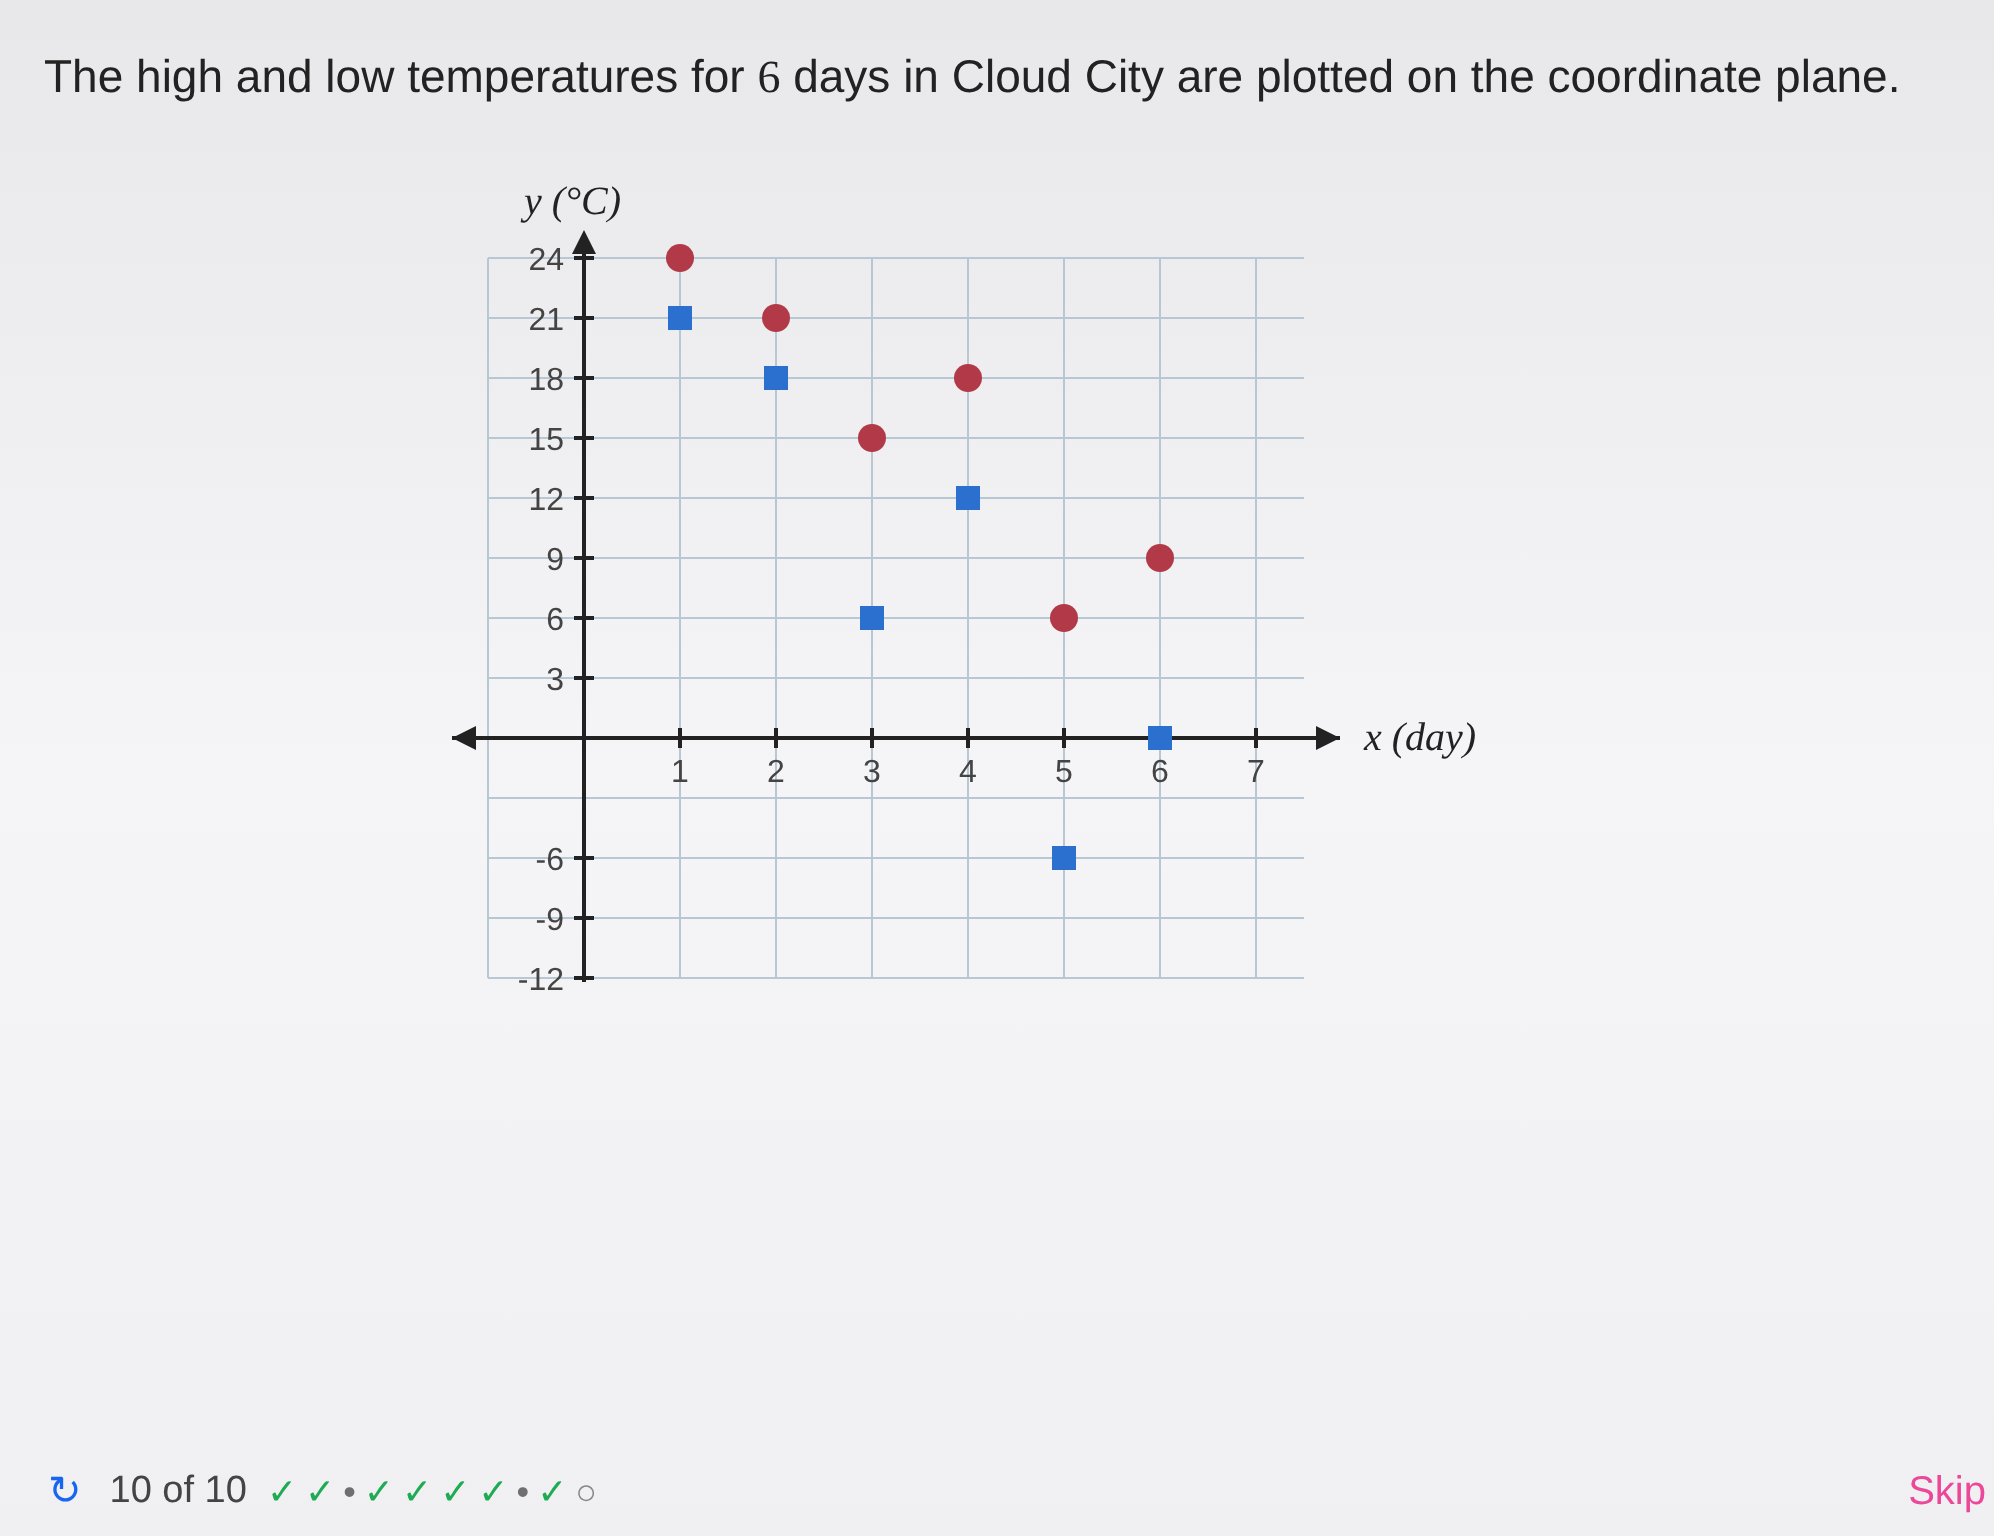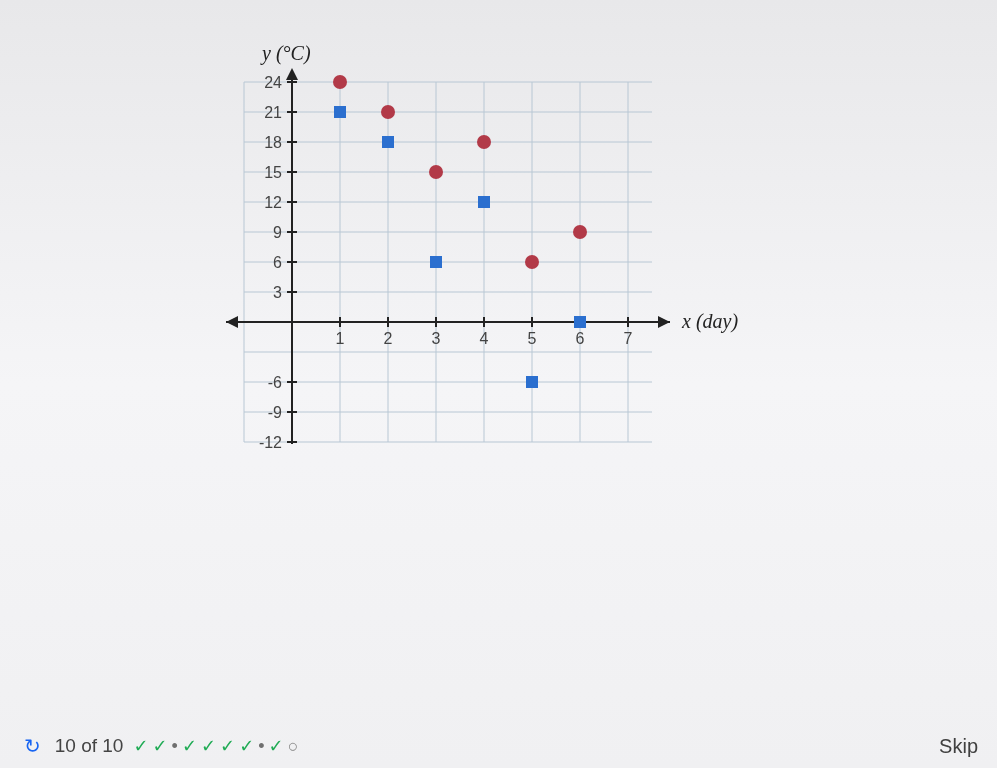--- a/index.html
+++ b/index.html
@@ -61,29 +61,32 @@
     color: #444;
   }
   .footer .refresh { color: #1865f2; margin-right: 14px; font-size: 20px; }
   .progress-marks { margin-left: 10px; letter-spacing: 4px; color: #1fab54; font-size: 18px; }
   .progress-marks .dot { color: #6f6f6f; }
   .progress-marks .circ { color: #888; }
   .skip {
     position: absolute;
     right: 0;
     bottom: 10px;
-    color: #404040;
+    color: #ec4899;
     font-size: 20px;
-    padding-right: 19px;
+    padding-right: 4px;
   }
 </style>
 </head>
 <body>
 
 <div class="content">
+  <p class="problem-text">
+    <span>The high and low temperatures for </span><span class="bold-math">6</span><span> days in Cloud City are plotted on the coordinate plane.</span>
+  </p>
 
   <div class="chart-wrap">
     <svg id="chart" width="560" height="420">
         <g class="grid">
           <line x1="42" y1="50" x2="42" y2="410"></line>
           <line x1="90" y1="50" x2="90" y2="410"></line>
           <line x1="138" y1="50" x2="138" y2="410"></line>
           <line x1="186" y1="50" x2="186" y2="410"></line>
           <line x1="234" y1="50" x2="234" y2="410"></line>
           <line x1="282" y1="50" x2="282" y2="410"></line>

